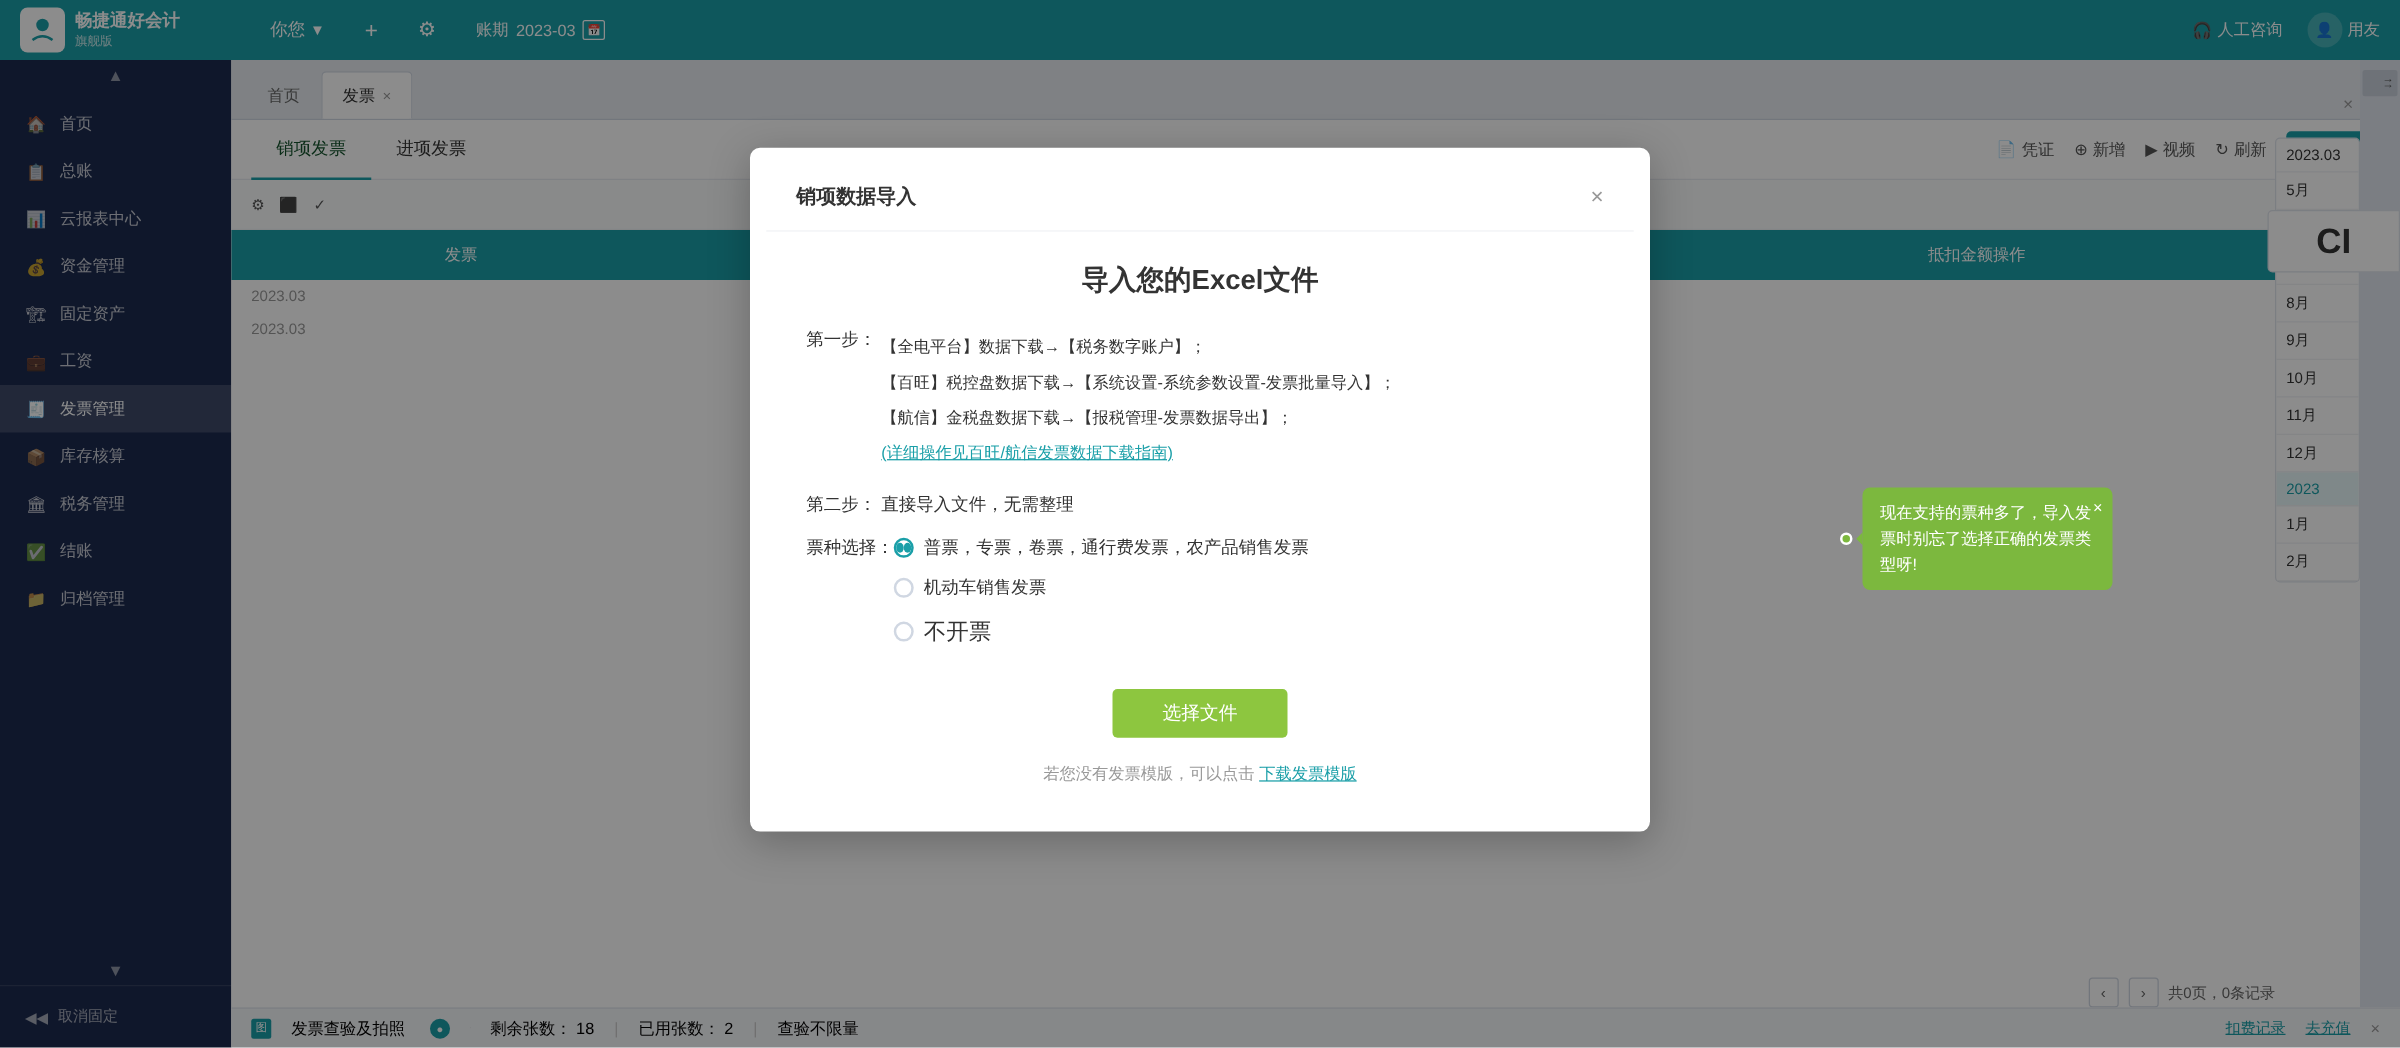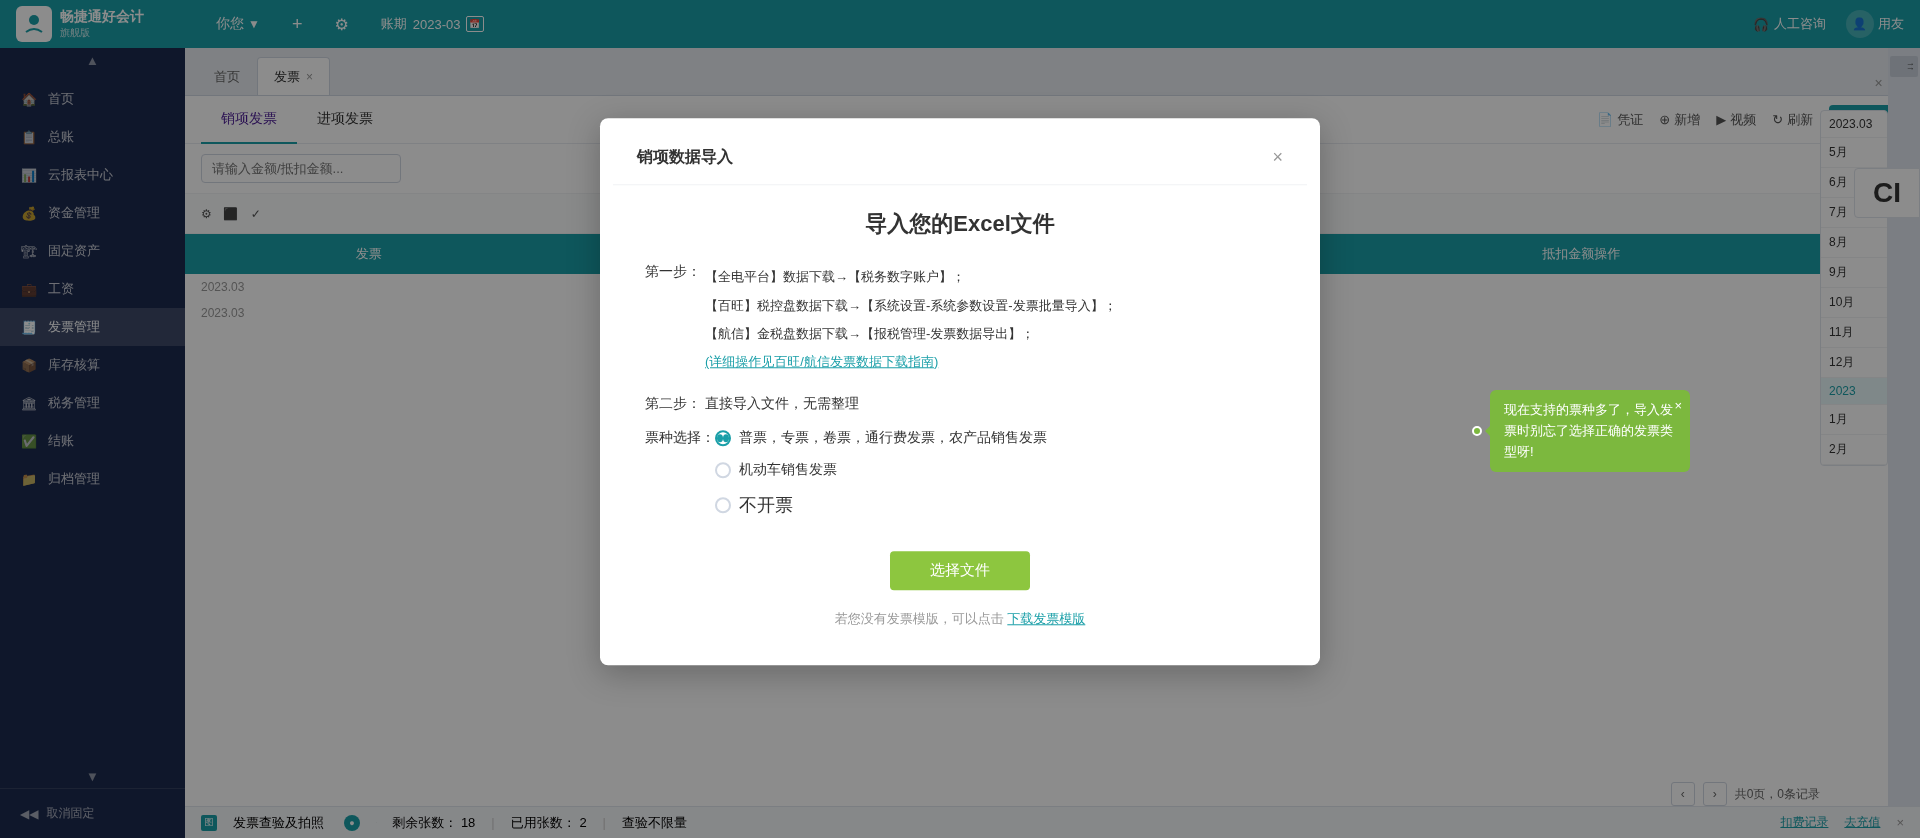--- a/index.html
+++ b/index.html
@@ -38,21 +38,21 @@
     .tab { height: 38px; padding: 0 16px; display: flex; align-items: center; gap: 6px; font-size: 13px; color: #666; cursor: pointer; border-radius: 4px 4px 0 0; background: transparent; border: 1px solid transparent; border-bottom: none; }
     .tab.active { background: white; border-color: #d0d7e2; color: #333; }
     .tab-close { color: #999; font-size: 12px; cursor: pointer; }
 
     
     .content { flex: 1; background: white; display: flex; flex-direction: column; overflow: hidden; }
 
     
     .invoice-toolbar { height: 48px; display: flex; align-items: center; padding: 0 16px; gap: 0; border-bottom: 1px solid #e8ecf1; }
     .invoice-tab { padding: 0 20px; height: 48px; display: flex; align-items: center; font-size: 14px; color: #333; cursor: pointer; border-bottom: 2px solid transparent; }
-    .invoice-tab.active { color: #4c1d95; border-bottom-color: #1a9fa8; font-weight: 500; }
+    .invoice-tab.active { color: #14532d; border-bottom-color: #1a9fa8; font-weight: 500; }
 
     .invoice-actions { flex: 1; display: flex; align-items: center; justify-content: flex-end; gap: 16px; padding-right: 8px; }
     .invoice-action-btn { display: flex; align-items: center; gap: 4px; color: #555; font-size: 13px; cursor: pointer; }
     .invoice-action-btn-primary { background: #1a9fa8; color: white; padding: 6px 14px; border-radius: 4px; font-size: 13px; cursor: pointer; border: none; }
 
     
     .filter-bar { padding: 10px 16px; display: flex; align-items: center; gap: 10px; border-bottom: 1px solid #f0f2f5; }
     .filter-input { border: 1px solid #d0d7e2; border-radius: 4px; padding: 6px 10px; font-size: 13px; color: #999; width: 200px; background: white; }
 
     
@@ -243,23 +243,20 @@
           <span>视频</span>
         </div>
         <div class="invoice-action-btn">
           <span>↻</span>
           <span>刷新</span>
         </div>
         <button class="invoice-action-btn-primary">账期▼</button>
       </div>
     </div>
 
-    <div class="filter-bar">
-      <input class="filter-input" type="text" placeholder="请输入金额/抵扣金额..." style="">
-    </div>
 
     <div class="table-toolbar">
       <div class="table-toolbar-btn">
         <span>⚙</span>
       </div>
       <div class="table-toolbar-btn">
         <span>⬛</span>
       </div>
       <div class="table-toolbar-btn">
         <span>✓</span>
@@ -399,13 +396,13 @@
 
 <div class="tooltip-bubble" style="top:390px;right:230px;">
   <span class="tooltip-close">×</span>
   <span>现在支持的票种多了，导入发票时别忘了选择正确的发票类型呀!</span>
   
   <div style="position:absolute;left:-18px;top:50%;transform:translateY(-50%);">
     <div style="width:10px;height:10px;background:#7cb83e;border-radius:50%;border:2px solid white;"></div>
   </div>
 </div>
 
-<div style="position:absolute;top:168px;right:0;background:white;border:1px solid #e0e5ed;padding:8px 18px;font-size:28px;font-weight:bold;color:#333;border-radius:4px 0 0 4px;">CI</div>
+<div style="position:absolute;top:168px;right:0;background:white;border:1px solid #e0e5ed;padding:8px 38px;font-size:28px;font-weight:bold;color:#333;border-radius:4px 0 0 4px;">CI</div>
 
 </body></html>

